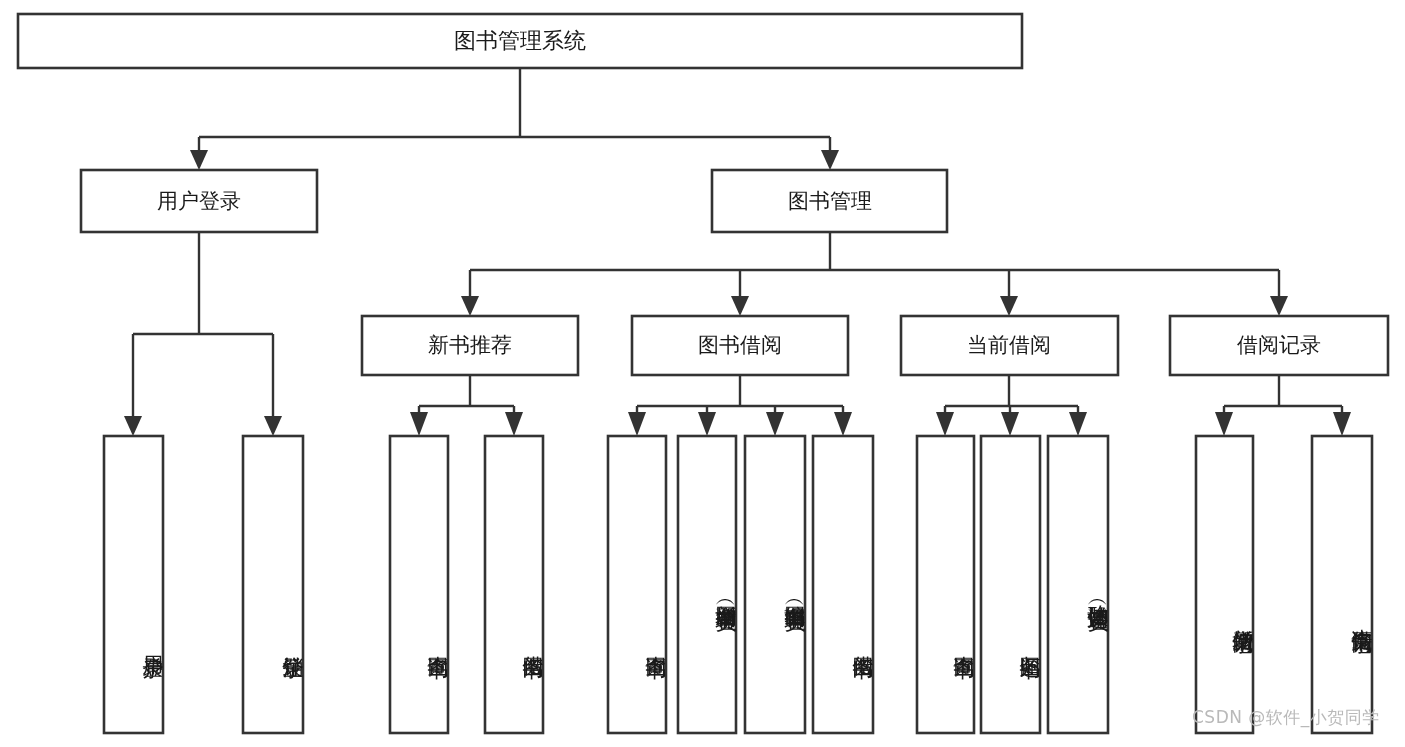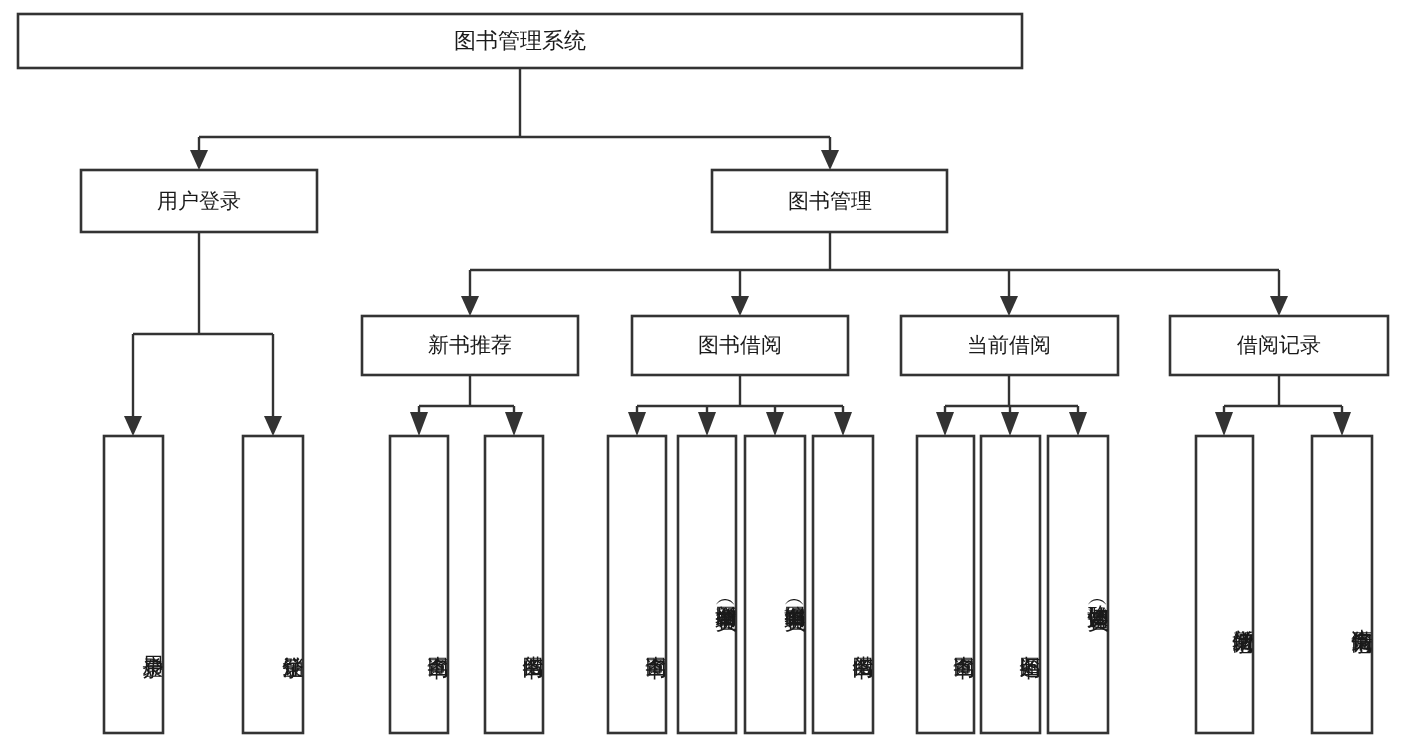--- a/index.html
+++ b/index.html
@@ -203,14 +203,15 @@
   <div class="vlabel" style="left:608px; top:436px; width:58px; height:297px; padding-top:56px;">查询图书</div>
   <div class="vlabel" style="left:678px; top:436px; width:58px; height:297px; padding-top:8px;">新增图书（管理员）</div>
   <div class="vlabel" style="left:745px; top:436px; width:60px; height:297px; padding-top:8px;">编辑图书（管理员）</div>
   <div class="vlabel" style="left:813px; top:436px; width:60px; height:297px; padding-top:56px;">借阅图书</div>
   <div class="vlabel" style="left:917px; top:436px; width:57px; height:297px; padding-top:56px;">查询图书</div>
   <div class="vlabel" style="left:981px; top:436px; width:59px; height:297px; padding-top:56px;">归还图书</div>
   <div class="vlabel" style="left:1048px; top:436px; width:60px; height:297px; padding-top:8px;">确认归还（管理员）</div>
   <div class="vlabel" style="left:1196px; top:436px; width:57px; height:297px; padding-top:30px;">新增借阅记录</div>
   <div class="vlabel" style="left:1312px; top:436px; width:60px; height:297px; padding-top:30px;">查询借阅记录</div>
 
+  <div class="watermark" style="left:1192px; top:706px;">CSDN @软件_小贺同学</div>
 
 </div>
 
 </body></html>

